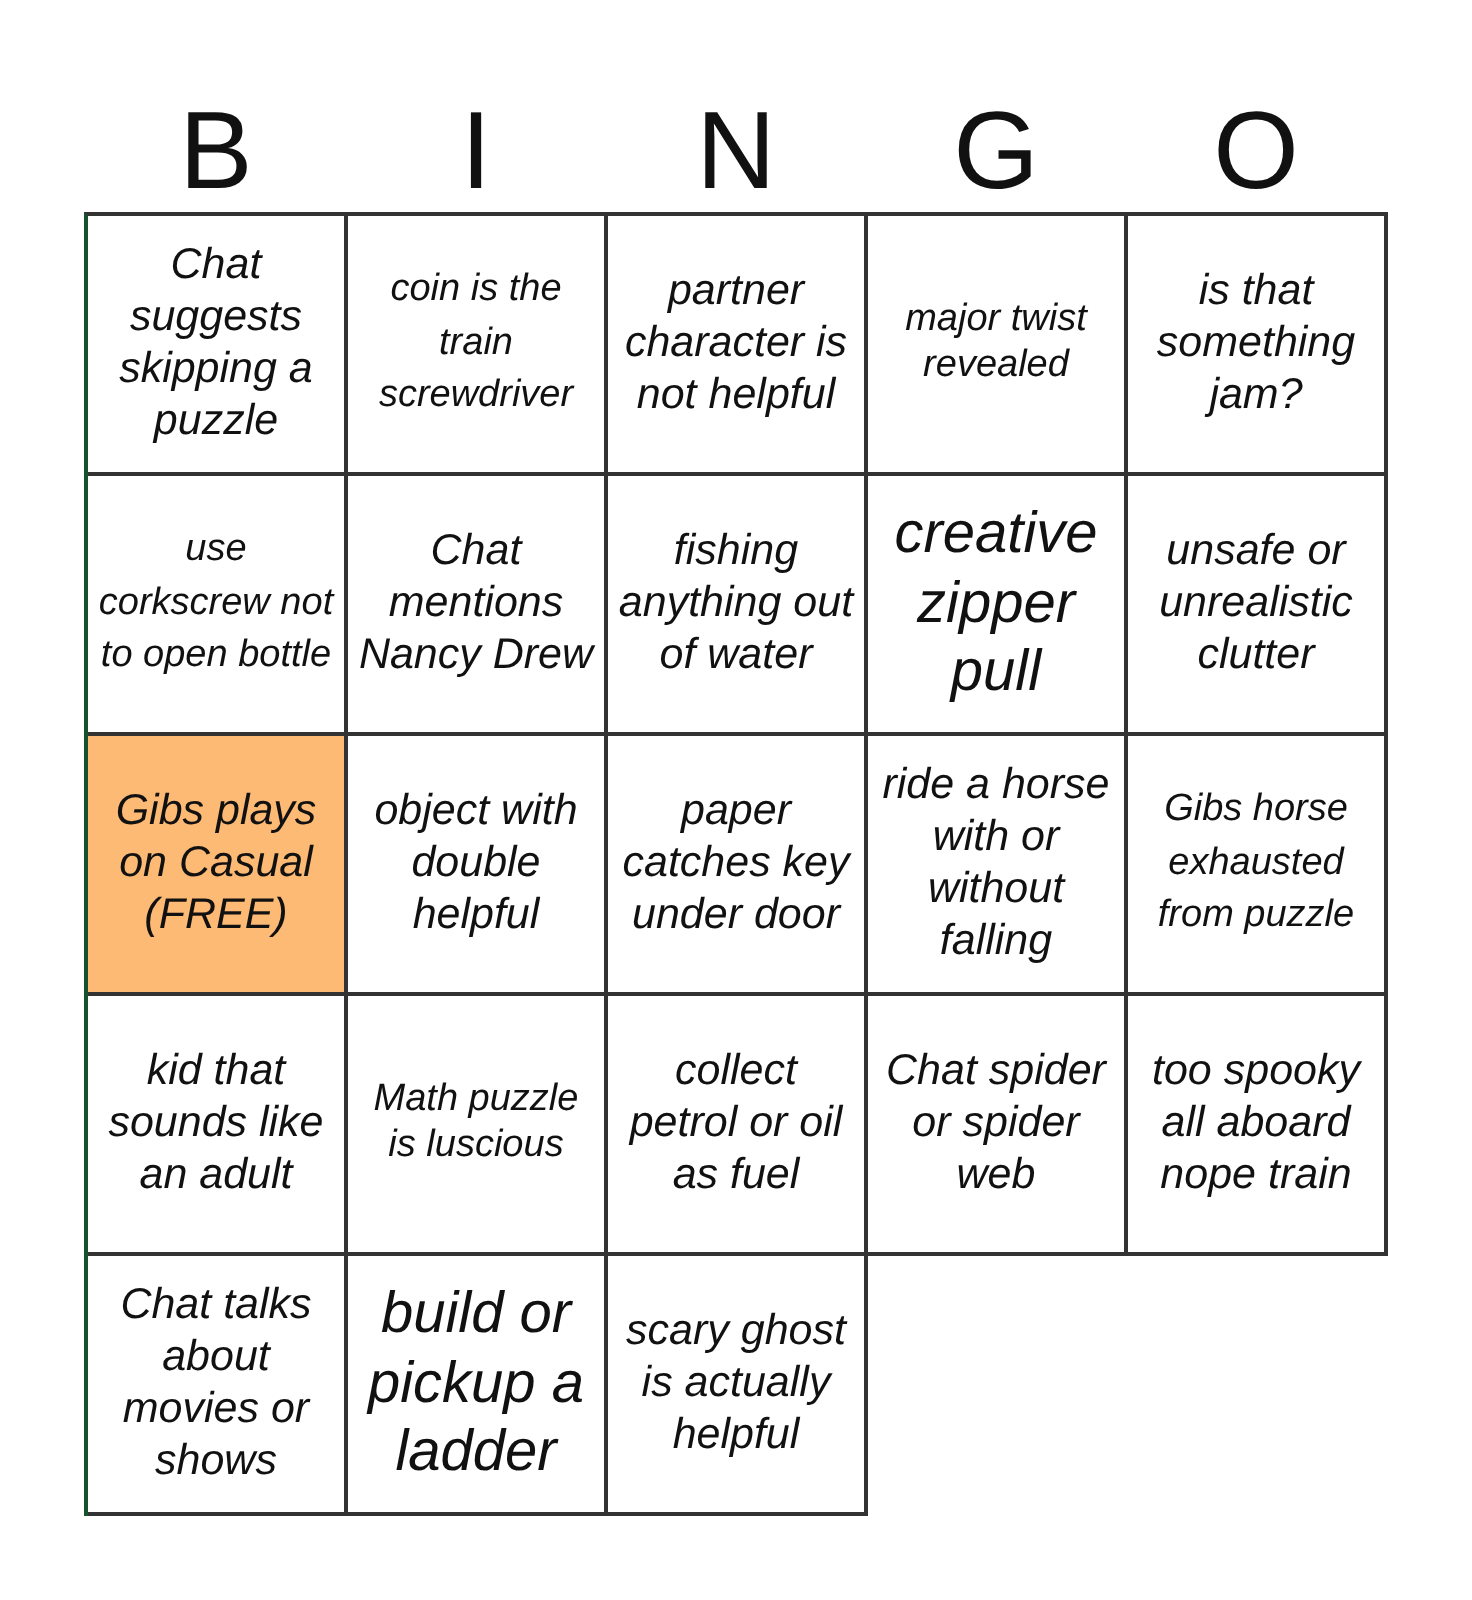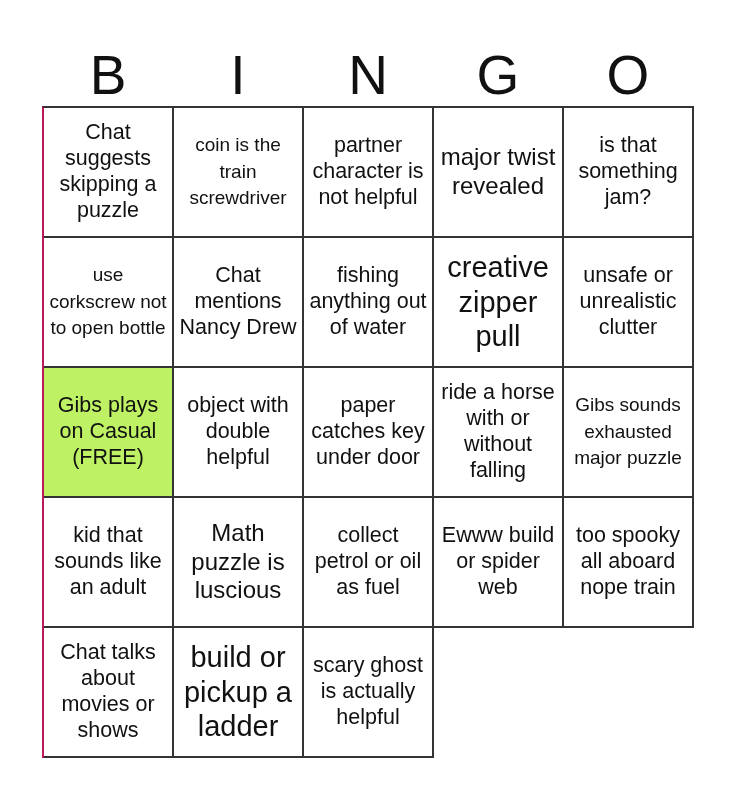--- a/index.html
+++ b/index.html
@@ -33,22 +33,23 @@
   .board {
     position: absolute;
     left: 42px;
     top: 106px;
     width: 650px;
     height: 650px;
     display: grid;
     grid-template-columns: repeat(5, 130px);
     grid-template-rows: repeat(5, 130px);
     border-top: 2px solid #333;
-    border-left: 2px solid #be185d;
+    border-left: 2px solid #14532d;
     box-sizing: content-box;
+    font-style: italic;
   }
   .cell {
     border-right: 2px solid #333;
     border-bottom: 2px solid #333;
     box-sizing: border-box;
     display: flex;
     align-items: center;
     justify-content: center;
     text-align: center;
     padding: 2px 4px;
@@ -57,21 +58,21 @@
   }
   .cell span {
     display: block;
     line-height: 1.2;
   }
   .cell.free {
     background: #c8c6c6;
   }
   .fs-s { font-size: 19px; line-height: 1.4 !important; }
   .fs-m { font-size: 21.5px; }
-  .fs-l { font-size: 24px; }
+  .fs-l { font-size: 19px; }
   .fs-xl { font-size: 29px; }
 </style>
 </head>
 <body>
 
 <div class="header">
   <div class="header-letter">B</div>
   <div class="header-letter">I</div>
   <div class="header-letter">N</div>
   <div class="header-letter">G</div>
@@ -102,46 +103,46 @@
     </div>
     <div class="cell">
       <span class="fs-m">fishing anything out of water</span>
     </div>
     <div class="cell">
       <span class="fs-xl">creative zipper pull</span>
     </div>
     <div class="cell">
       <span class="fs-m">unsafe or unrealistic clutter</span>
     </div>
-    <div class="cell free" style="background: #bef264;">
+    <div class="cell free" style="background: #fdba74;">
       <span class="fs-m">Gibs plays on Casual (FREE)</span>
     </div>
     <div class="cell">
       <span class="fs-m">object with double helpful</span>
     </div>
     <div class="cell">
       <span class="fs-m">paper catches key under door</span>
     </div>
     <div class="cell">
       <span class="fs-m">ride a horse with or without falling</span>
     </div>
     <div class="cell">
-      <span class="fs-s">Gibs sounds exhausted major puzzle</span>
+      <span class="fs-s">Gibs horse exhausted from puzzle</span>
     </div>
     <div class="cell">
       <span class="fs-m">kid that sounds like an adult</span>
     </div>
     <div class="cell">
       <span class="fs-l">Math puzzle is luscious</span>
     </div>
     <div class="cell">
       <span class="fs-m">collect petrol or oil as fuel</span>
     </div>
     <div class="cell">
-      <span class="fs-m">Ewww build or spider web</span>
+      <span class="fs-m">Chat spider or spider web</span>
     </div>
     <div class="cell">
       <span class="fs-m">too spooky all aboard nope train</span>
     </div>
     <div class="cell">
       <span class="fs-m">Chat talks about movies or shows</span>
     </div>
     <div class="cell">
       <span class="fs-xl">build or pickup a ladder</span>
     </div>

